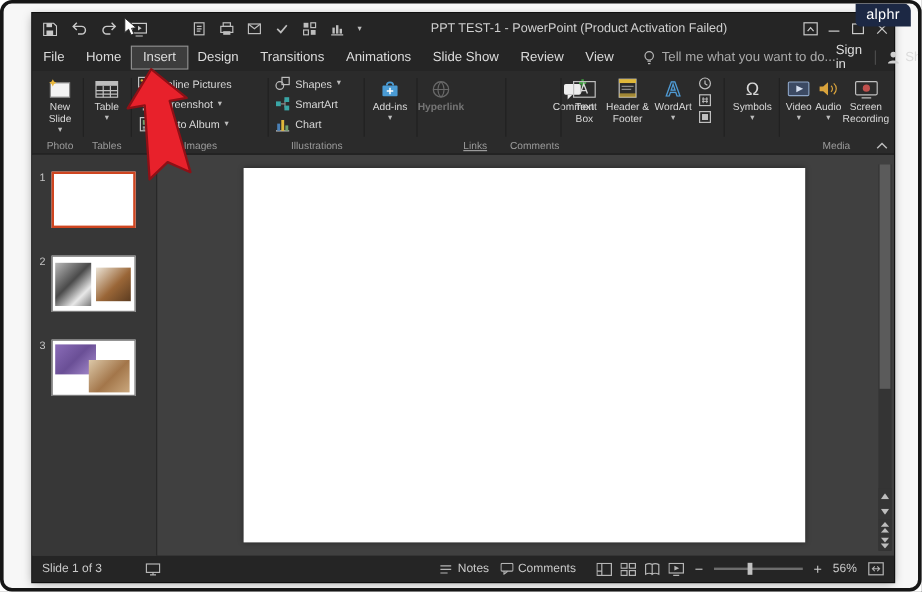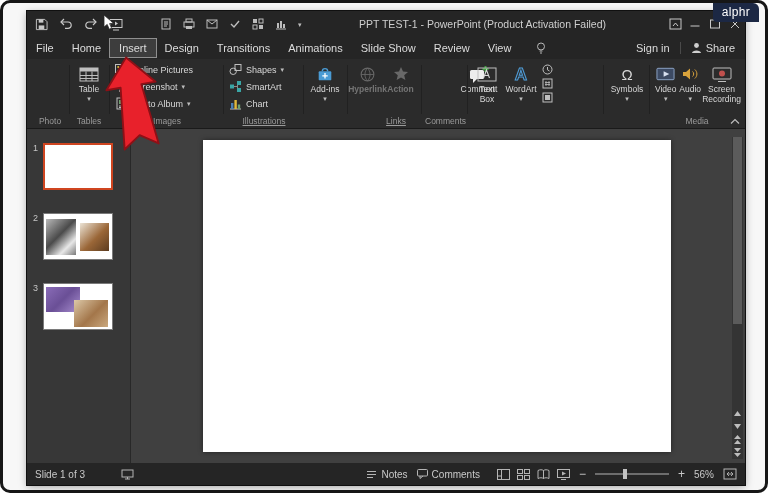--- a/index.html
+++ b/index.html
@@ -192,38 +192,51 @@
       <span class="tab">Slide Show</span>
       <span class="tab">Review</span>
       <span class="tab">View</span>
       <span class="tellme">
         <span>
             <svg width="10" height="13" viewBox="0 0 10 13">
               <circle cx="5" cy="4.5" r="3.5" fill="none" stroke="#b9b9b9"></circle>
               <path d="M3.5 9h3M4 11h2" stroke="#b9b9b9"></path>
             </svg>
           </span>
+        <span>Tell me what you want to do...</span>
       </span>
       <span class="rightacct">
         <span>Sign in</span>
         <span class="vdiv"></span>
         <span class="sbitem">
           <span>
               <svg width="11" height="12" viewBox="0 0 11 12">
                 <circle cx="5.5" cy="3.5" r="2.4" fill="#cfcfcf"></circle>
                 <path d="M1 11c0-3.4 9-3.4 9 0z" fill="#cfcfcf"></path>
               </svg>
             </span>
           <span>Share</span>
         </span>
       </span>
     </div>
 
     <div class="ribbon">
 
+      <div class="rgroup" style="left:4px; width:38px;">
+        <div class="bigbtn" style="width:38px;">
+          <span class="icbox">
+              <svg width="22" height="19" viewBox="0 0 22 19">
+                <rect x="3" y="4" width="16" height="12" fill="#f2f2f2" stroke="#8a8a8a"></rect>
+                <path d="M5 1l1 2 2 1-2 1-1 2-1-2-2-1 2-1z" fill="#e8b63a"></path>
+              </svg>
+            </span>
+          <span class="lbl">New Slide</span>
+          <span class="caret">▾</span>
+        </div>
+      </div>
       <div class="glabel" style="left:4px; width:38px;">Photo</div>
       <div class="gsep" style="left:42px;"></div>
 
       <div class="rgroup" style="left:46px; width:32px;">
         <div class="bigbtn" style="width:32px;">
           <span class="icbox">
               <svg width="20" height="17" viewBox="0 0 20 17">
                 <rect x="1" y="2" width="18" height="13" fill="none" stroke="#bfbfbf"></rect>
                 <rect x="1" y="2" width="18" height="3.5" fill="#bfbfbf"></rect>
                 <path d="M7 5.5v9.5M13 5.5v9.5M1 9.5h18M1 12.5h18" stroke="#bfbfbf"></path>
@@ -301,21 +314,21 @@
               <svg width="13" height="13" viewBox="0 0 13 13">
                 <path d="M1 12h11" stroke="#bfbfbf"></path>
                 <rect x="2" y="6" width="2.4" height="6" fill="#4a7fb5"></rect>
                 <rect x="5.4" y="3" width="2.4" height="9" fill="#e0b83a"></rect>
                 <rect x="8.8" y="7.5" width="2.4" height="4.5" fill="#6fa06f"></rect>
               </svg>
             </span>
           <span>Chart</span>
         </div>
       </div>
-      <div class="glabel" style="left:202px; width:70px;text-decoration:underline;">Illustrations</div>
+      <div class="glabel" style="left:202px; width:70px;">Illustrations</div>
       <div class="gsep" style="left:276px;"></div>
 
       <div class="rgroup" style="left:280px; width:36px;">
         <div class="bigbtn" style="width:36px;">
           <span class="icbox">
               <svg width="18" height="18" viewBox="0 0 20 20">
                 <rect x="3" y="7" width="14" height="10" rx="1" fill="#4a9bd4"></rect>
                 <path d="M7 7a3 3 0 0 1 6 0" stroke="#4a9bd4" stroke-width="1.6" fill="none"></path>
                 <path d="M7 12h6" stroke="#fff" stroke-width="1.4"></path>
                 <path d="M10 9v6" stroke="#fff" stroke-width="1.4"></path>
@@ -330,28 +343,20 @@
       <div class="rgroup" style="left:324px; width:66px;">
         <div class="bigbtn disabled" style="width:33px;">
           <span class="icbox">
               <svg width="17" height="17" viewBox="0 0 16 16">
                 <circle cx="8" cy="8" r="6" fill="none" stroke="#bdbdbd"></circle>
                 <path d="M2 8h12M8 2c3.2 3.2 3.2 8.8 0 12M8 2c-3.2 3.2-3.2 8.8 0 12" fill="none" stroke="#bdbdbd" stroke-width=".8"></path>
               </svg>
             </span>
           <span class="lbl">Hyperlink</span>
         </div>
-        <div class="bigbtn disabled" style="width:33px;">
-          <span class="icbox">
-              <svg width="16" height="16" viewBox="0 0 16 16">
-                <path d="M8 1l2 4.6 5 .4-3.8 3.2 1.2 4.9L8 11.5 3.6 14.1l1.2-4.9L1 6l5-.4z" fill="#bdbdbd"></path>
-              </svg>
-            </span>
-          <span class="lbl">Action</span>
-        </div>
       </div>
       <div class="glabel" style="left:336px; width:66px;text-decoration:underline;">Links</div>
       <div class="gsep" style="left:394px;"></div>
 
       <div class="rgroup" style="left:398px; width:40px;margin-left:34px;">
         <div class="bigbtn" style="width:40px;">
           <span class="icbox">
               <svg width="20" height="19" viewBox="0 0 20 19">
                 <rect x="1" y="5" width="14" height="9" rx="1.5" fill="#ededed"></rect>
                 <path d="M4 14v4l4-4z" fill="#ededed"></path>
@@ -366,20 +371,31 @@
 
       <div class="rgroup" style="left:444px; width:128px;">
         <div class="bigbtn" style="width:32px;align-items:center;">
           <span class="icbox">
               <svg width="20" height="17" viewBox="0 0 20 17">
                 <rect x="1" y="2" width="18" height="13" fill="none" stroke="#bfbfbf"></rect>
                 <path d="M6.5 12l3-8 3 8M7.6 9.5h3.8" fill="none" stroke="#d8d8d8" stroke-width="1.1"></path>
               </svg>
             </span>
           <span class="lbl">Text Box</span>
+        </div>
+        <div class="bigbtn" style="width:40px;">
+          <span class="icbox">
+              <svg width="18" height="18" viewBox="0 0 18 18">
+                <rect x="2" y="1" width="14" height="15" fill="none" stroke="#bfbfbf"></rect>
+                <rect x="2" y="1" width="14" height="3.2" fill="#e0b83a"></rect>
+                <rect x="2" y="12.8" width="14" height="3.2" fill="#e0b83a" opacity=".65"></rect>
+                <path d="M4 7h10M4 9.5h8" stroke="#8a8a8a"></path>
+              </svg>
+            </span>
+          <span class="lbl">Header &amp; Footer</span>
         </div>
         <div class="bigbtn" style="width:36px;">
           <span class="icbox">
               <span class="wordA">A</span>
             </span>
           <span class="lbl">WordArt</span>
           <span class="caret">▾</span>
         </div>
         <div class="tinycol">
           <span>

